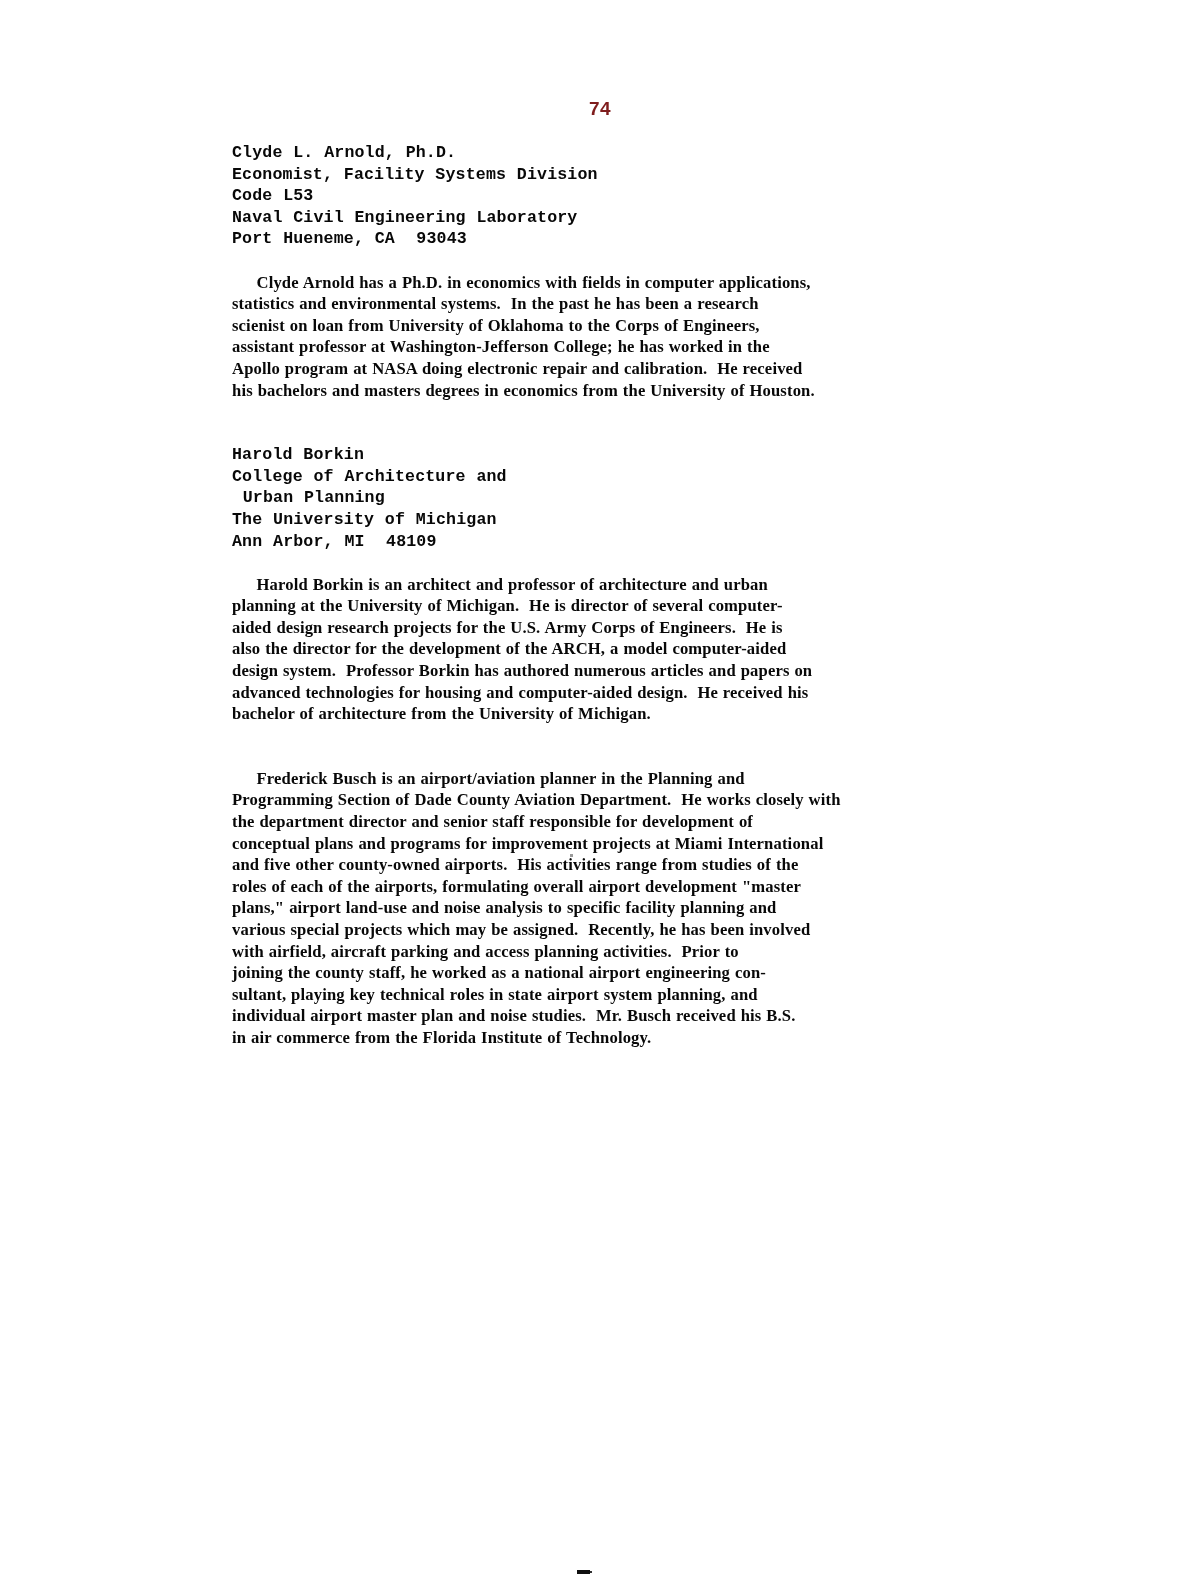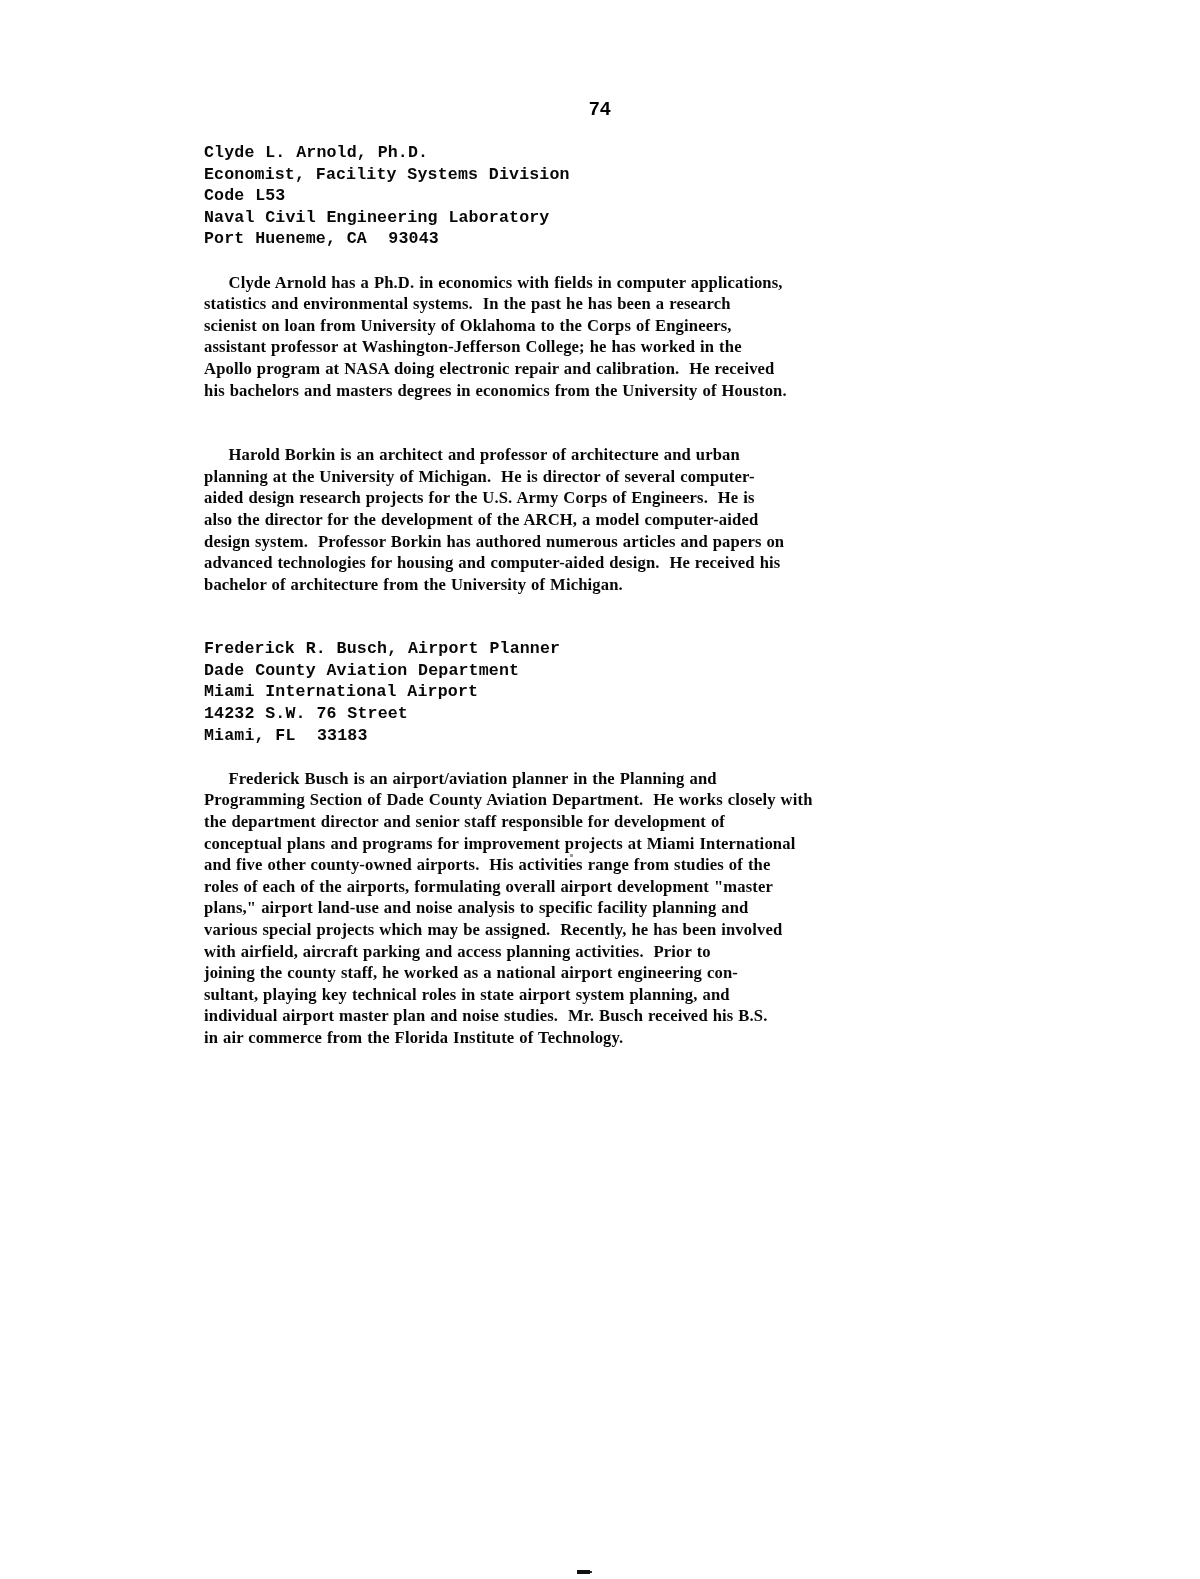--- a/index.html
+++ b/index.html
@@ -19,27 +19,27 @@
   
   .page-number {
     position: absolute;
     top: 98px;
     left: 0;
     width: 1200px;
     text-align: center;
     font-family: "Liberation Sans", sans-serif;
     font-size: 19px;
     font-weight: bold;
-    color: #000000;
+    color: #7f1d1d;
     letter-spacing: 0.5px;
   }
   
   .text-body {
     position: absolute;
-    left: 204px;
+    left: 232px;
     top: 142px;
     width: 880px;
   }
   .entry {
     margin: 0 0 0 0;
   }
   .entry + .entry {
     margin-top: 43px;
   }
   .address-block,
@@ -101,35 +101,35 @@
 Port Hueneme, CA  93043</div>
       <div class="bio-paragraph">     Clyde Arnold has a Ph.D. in economics with fields in computer applications,
 statistics and environmental systems.  In the past he has been a research
 scienist on loan from University of Oklahoma to the Corps of Engineers,
 assistant professor at Washington-Jefferson College; he has worked in the
 Apollo program at NASA doing electronic repair and calibration.  He received
 his bachelors and masters degrees in economics from the University of Houston.</div>
     </div>
 
     <div class="entry">
+      <div class="address-block">Harold Borkin
+College of Architecture and
+ Urban Planning
+The University of Michigan
+Ann Arbor, MI  48109</div>
       <div class="bio-paragraph">     Harold Borkin is an architect and professor of architecture and urban
 planning at the University of Michigan.  He is director of several computer-
 aided design research projects for the U.S. Army Corps of Engineers.  He is
 also the director for the development of the ARCH, a model computer-aided
 design system.  Professor Borkin has authored numerous articles and papers on
 advanced technologies for housing and computer-aided design.  He received his
 bachelor of architecture from the University of Michigan.</div>
     </div>
 
     <div class="entry">
-      <div class="address-block">Frederick R. Busch, Airport Planner
-Dade County Aviation Department
-Miami International Airport
-14232 S.W. 76 Street
-Miami, FL  33183</div>
       <div class="bio-paragraph">     Frederick Busch is an airport/aviation planner in the Planning and
 Programming Section of Dade County Aviation Department.  He works closely with
 the department director and senior staff responsible for development of
 conceptual plans and programs for improvement projects at Miami International
 and five other county-owned airports.  His activities range from studies of the
 roles of each of the airports, formulating overall airport development "master
 plans," airport land-use and noise analysis to specific facility planning and
 various special projects which may be assigned.  Recently, he has been involved
 with airfield, aircraft parking and access planning activities.  Prior to
 joining the county staff, he worked as a national airport engineering con-

